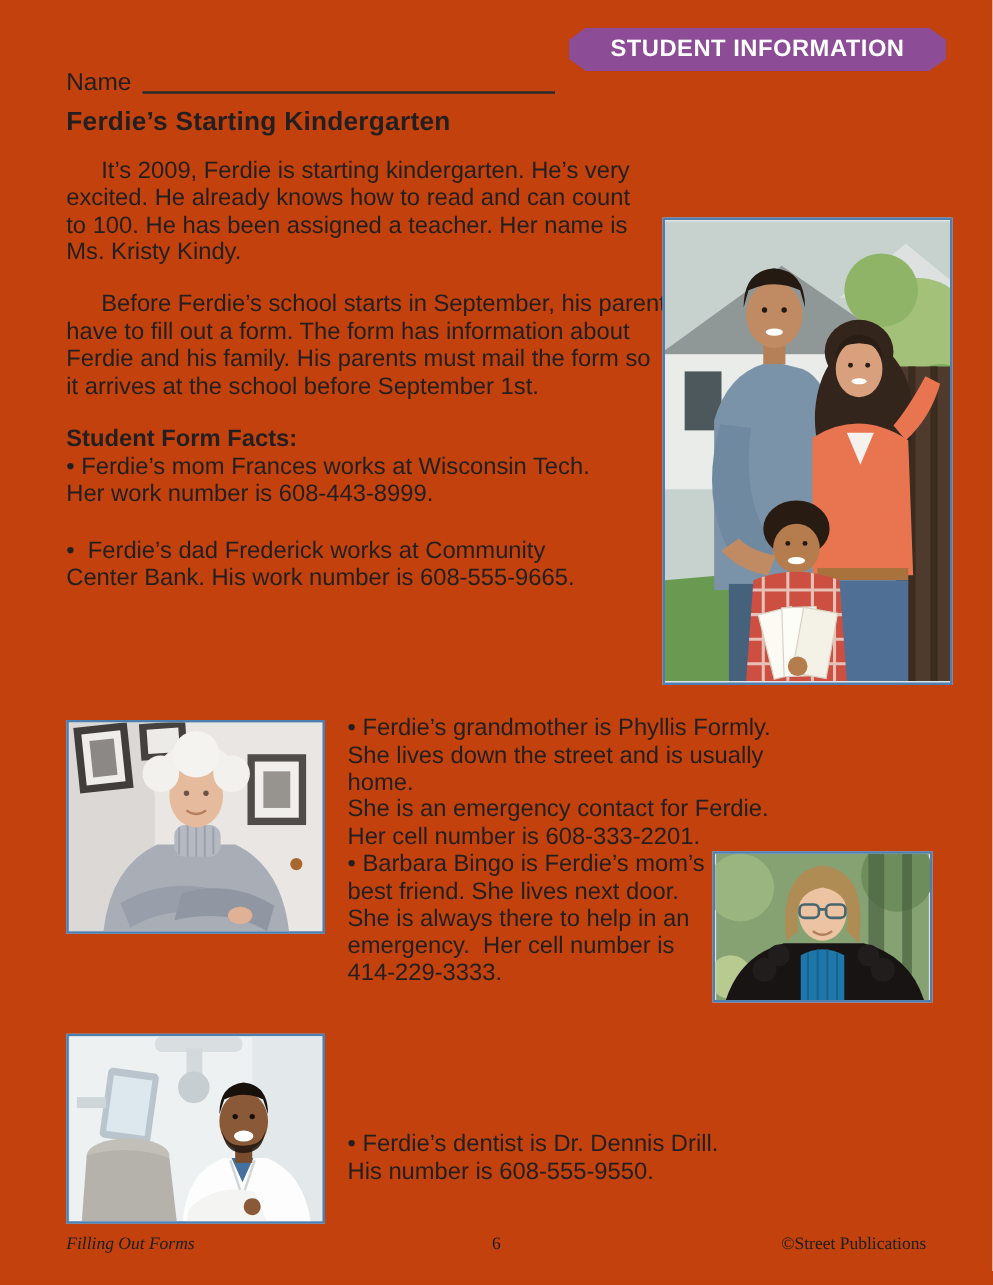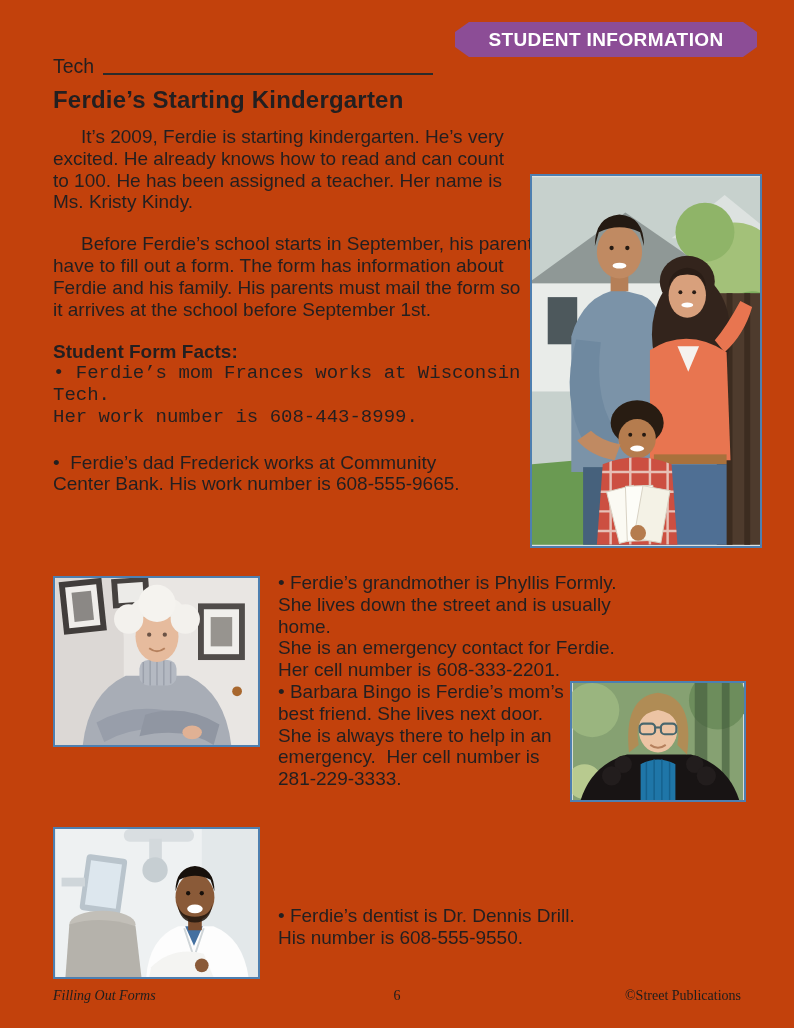--- a/index.html
+++ b/index.html
@@ -6,28 +6,28 @@
   .page{position:relative;width:794px;height:1028px;background:#c2410c;overflow:hidden;
         font-family:"Liberation Sans",sans-serif;color:#231f20;}
 
   .badge{position:absolute;left:455px;top:22px;width:302px;height:35px;background:#8c4d96;
          clip-path:polygon(14px 0,288px 0,302px 10px,302px 25px,288px 100%,14px 100%,0 25px,0 10px);
          color:#fff;font-weight:bold;font-size:19px;line-height:35px;text-align:center;letter-spacing:.4px;}
 
   .name-row{position:absolute;left:53px;top:55px;display:flex;align-items:flex-end;font-size:19.5px;}
   .name-line{display:inline-block;width:330px;height:0;border-bottom:2px solid #2b2b2b;margin-left:9px;margin-bottom:3px;}
 
-  .title{position:absolute;left:53px;top:86px;margin:0;font-size:24px;font-weight:bold;letter-spacing:.2px;}
+  .title{position:absolute;left:53px;top:86px;margin:0;font-size:21px;font-weight:bold;letter-spacing:.2px;}
 
   .body-text{font-size:19px;line-height:21.8px;white-space:pre-wrap;margin:0;}
   .left-col{position:absolute;left:53px;top:126px;width:502px;}
   .p-indent{text-indent:28px;}
   .mb20{margin-bottom:20px;}
   .mb21{margin-bottom:21px;}
-  .mb23{margin-bottom:23px;font-family:Liberation Mono, monospace;}
+  .mb23{margin-bottom:23px;}
   .facts-heading{font-weight:bold;}
 
   .grandma-text{position:absolute;left:278px;top:572px;width:372px;}
   .barbara-text{position:absolute;left:278px;top:681px;width:312px;}
   .doctor-text{position:absolute;left:278px;top:815px;width:508px;}
   .dentist-text{position:absolute;left:278px;top:905px;width:430px;}
 
   .photo{position:absolute;border:2px solid #4e7fb0;box-sizing:border-box;margin:0;padding:0;background:#dfe3e1;}
   .photo svg{display:block;width:100%;height:100%;}
   .family-photo{left:530px;top:174px;width:232px;height:374px;}
@@ -42,21 +42,21 @@
   .footer .pageno{position:absolute;left:50%;transform:translateX(-50%);}
 </style>
 </head>
 <body>
 
 <div class="page">
 
   <div class="badge">STUDENT INFORMATION</div>
 
   <div class="name-row">
-    <span>Tech</span>
+    <span>Name</span>
     <span class="name-line"></span>
   </div>
 
   <h1 class="title">Ferdie’s Starting Kindergarten</h1>
 
   <div class="left-col">
     <p class="body-text p-indent mb20">It’s 2009, Ferdie is starting kindergarten. He’s very
 excited. He already knows how to read and can count
 to 100. He has been assigned a teacher. Her name is
 Ms. Kristy Kindy.</p>
@@ -72,21 +72,21 @@
   </div>
 
   <p class="body-text grandma-text">• Ferdie’s grandmother is Phyllis Formly.
 She lives down the street and is usually home.
 She is an emergency contact for Ferdie.
 Her cell number is 608-333-2201.</p>
   <p class="body-text barbara-text">• Barbara Bingo is Ferdie’s mom’s
 best friend. She lives next door.
 She is always there to help in an
 emergency.  Her cell number is
-281-229-3333.</p>
+414-229-3333.</p>
   <p class="body-text dentist-text">• Ferdie’s dentist is Dr. Dennis Drill.
 His number is 608-555-9550.</p>
 
   <figure class="photo family-photo">
     <svg viewBox="0 0 232 374" xmlns="http://www.w3.org/2000/svg">
       <rect width="232" height="374" fill="#c7d1cd"></rect>
       <path d="M-10 112 L95 36 L205 112 Z" fill="#8f9896"></path>
       <rect x="0" y="108" width="178" height="110" fill="#e9ece9"></rect>
       <rect x="16" y="122" width="30" height="48" fill="#4d585c"></rect>
       <path d="M142 62 L196 18 L250 62 Z" fill="#dde2e0"></path>

